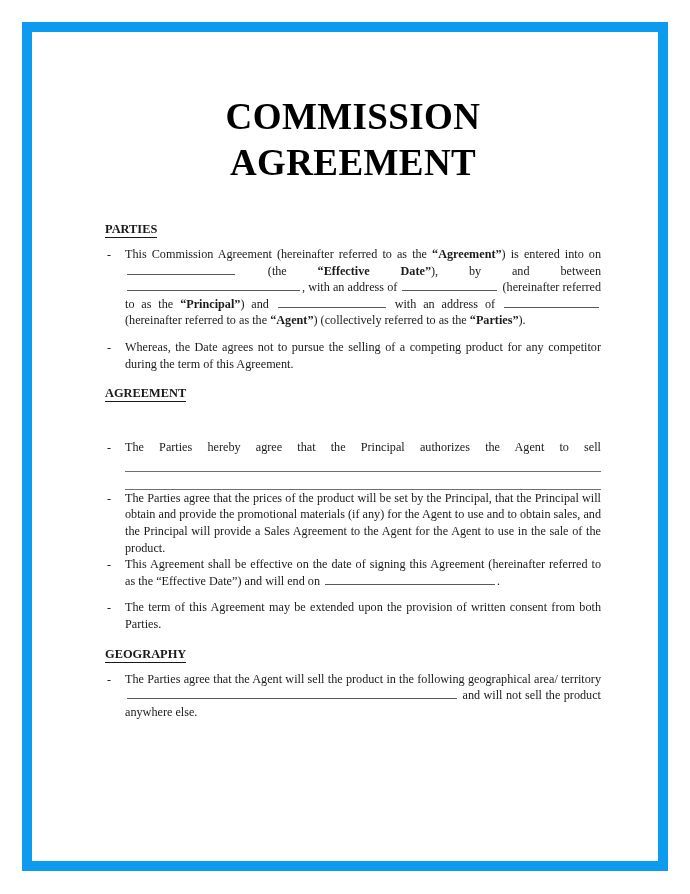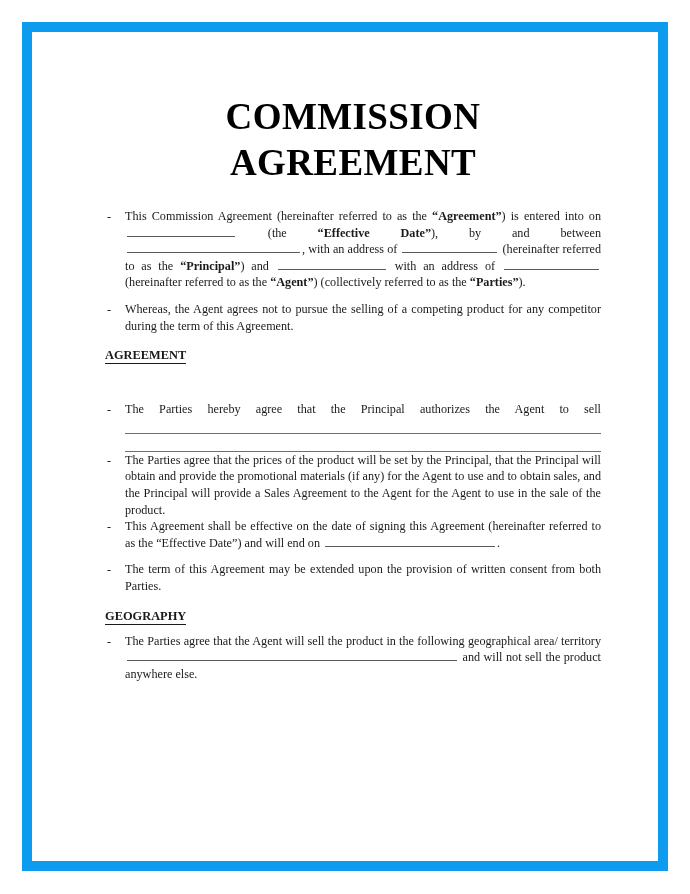--- a/index.html
+++ b/index.html
@@ -135,27 +135,30 @@
 <div class="page-frame">
   <div class="page-sheet">
     <div class="doc-body">
 
       <div class="doc-title">
         <span class="title-line">COMMISSION</span>
         <span class="title-line">AGREEMENT</span>
       </div>
 
       <div class="section-block">
+        <div class="section-heading-wrap">
+          <span class="section-heading">PARTIES</span>
+        </div>
 
         <p class="clause">
           <span class="bullet-dash">-</span><span>This Commission Agreement (hereinafter referred to as the </span><b>“Agreement”</b><span>) is entered into on </span><span class="blank blank-md"></span><span> (the </span><b>“Effective Date”</b><span>), by and between </span><span class="blank blank-xl"></span><span>, with an address of </span><span class="blank blank-sm"></span><span> (hereinafter referred to as the </span><b>“Principal”</b><span>) and </span><span class="blank blank-md"></span><span> with an address of </span><span class="blank blank-sm"></span><span> (hereinafter referred to as the </span><b>“Agent”</b><span>) (collectively referred to as the </span><b>“Parties”</b><span>).</span>
         </p>
 
         <p class="clause">
-          <span class="bullet-dash">-</span><span>Whereas, the Agent agrees not to pursue the selling of a competing product for any competitor during the term of this Agreement.</span>
+          <span class="bullet-dash">-</span><span>Whereas, the Date agrees not to pursue the selling of a competing product for any competitor during the term of this Agreement.</span>
         </p>
       </div>
 
       <div class="section-block">
         <div class="section-heading-wrap">
           <span class="section-heading">AGREEMENT</span>
         </div>
 
         <p class="clause justify-all">
           <span class="bullet-dash">-</span>

